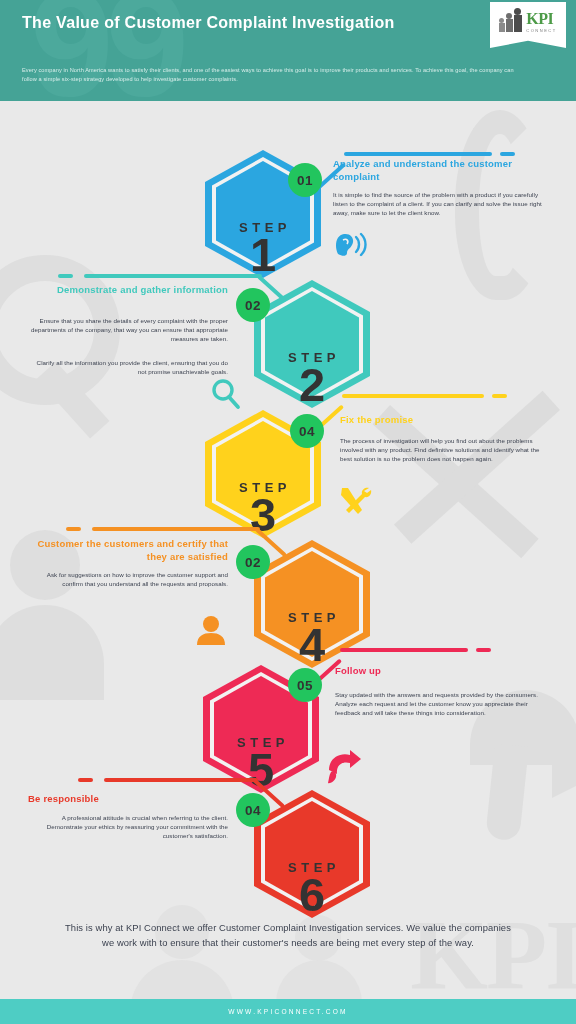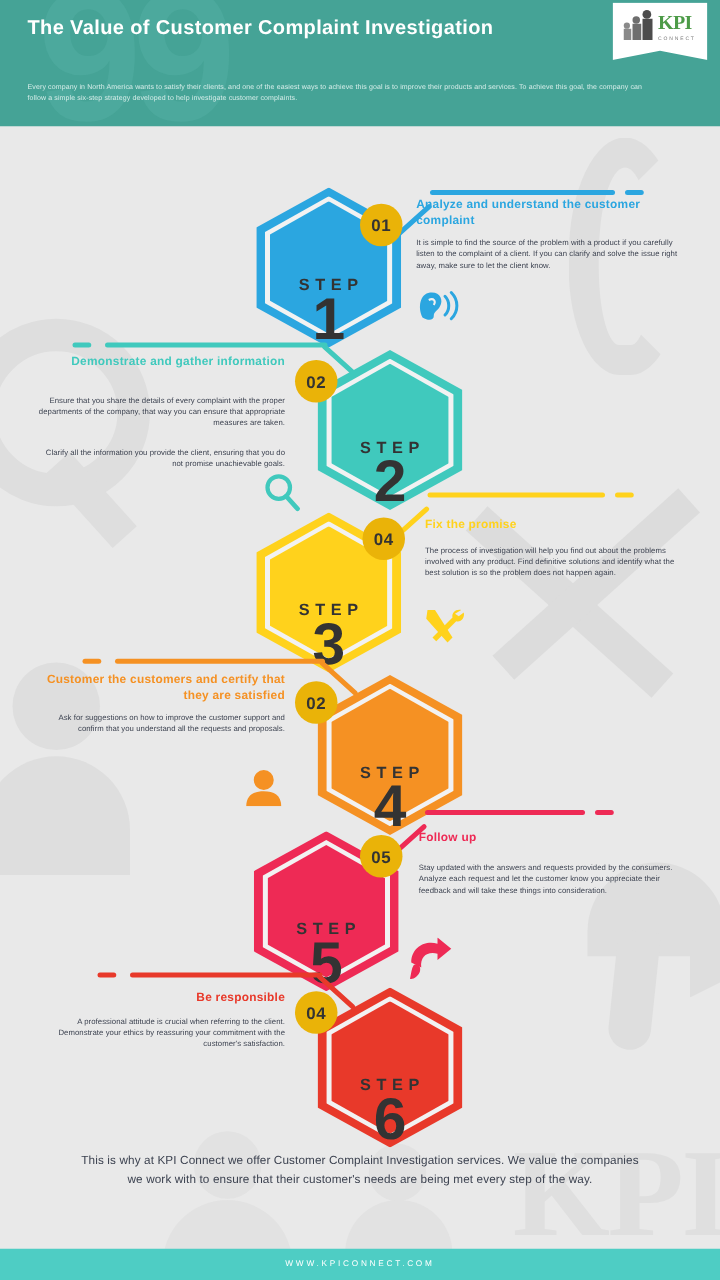--- a/index.html
+++ b/index.html
@@ -84,21 +84,21 @@
   .hex-inner { inset:7px; }
   .hex-label {
     position:absolute; inset:0; display:flex; flex-direction:column;
     align-items:center; justify-content:flex-end; color:#333333;
   }
   .hex-step { font-size:13px; letter-spacing:4.5px; font-weight:bold; margin-left:4px; }
   .hex-num { font-size:47px; font-weight:bold; line-height:.95; margin-top:-2px; }
 
   .badge {
     position:absolute; width:34px; height:34px; border-radius:50%;
-    background:#eab308; display:flex; align-items:center; justify-content:center;
+    background:#22c55e; display:flex; align-items:center; justify-content:center;
     color:#333333; font-size:13.5px; font-weight:bold; letter-spacing:.5px; z-index:6;
   }
 
   .s-title { position:absolute; font-size:9.5px; font-weight:bold; line-height:12.5px; letter-spacing:.2px; }
   .s-body  { position:absolute; font-size:6.2px; line-height:9px; color:#3c4250; letter-spacing:.05px; }
 
   
   .conn { position:absolute; }
   .conn .bar  { position:absolute; height:4px; border-radius:2px; }
   .conn .diag { position:absolute; height:4px; border-radius:2px; transform-origin:left center; }
@@ -306,21 +306,21 @@
     <div class="hexwrap" style="left:254px;top:790px;">
       <div class="hex-outer" style="background:#e8392a;"></div>
       <div class="hex-inner" style="background:#f2f2f2;"></div>
       <div class="hex-outer" style="inset:11px;background:#e8392a;"></div>
       <div class="hex-label">
         <div class="hex-step">STEP</div>
         <div class="hex-num">6</div>
       </div>
     </div>
     <div class="badge" style="left:236px;top:793px;">04</div>
-    <div class="s-title" style="left:28px;top:793px;width:200px;color:#e8392a;text-align:right;">Be responsible</div>
+    <div class="s-title" style="left:28px;top:793px;width:200px;color:#e8392a;text-align:left;">Be responsible</div>
     <div class="s-body" style="left:28px;top:813px;width:200px;text-align:right;">A professional attitude is crucial when referring to the client. Demonstrate your ethics by reassuring your commitment with the customer's satisfaction.</div>
   </div>
 
   <div class="closing">This is why at KPI Connect we offer Customer Complaint Investigation services. We value the companies we work with to ensure that their customer's needs are being met every step of the way.</div>
 
   <div class="footbar">
     <span>WWW.KPICONNECT.COM</span>
   </div>
 
 </div>

